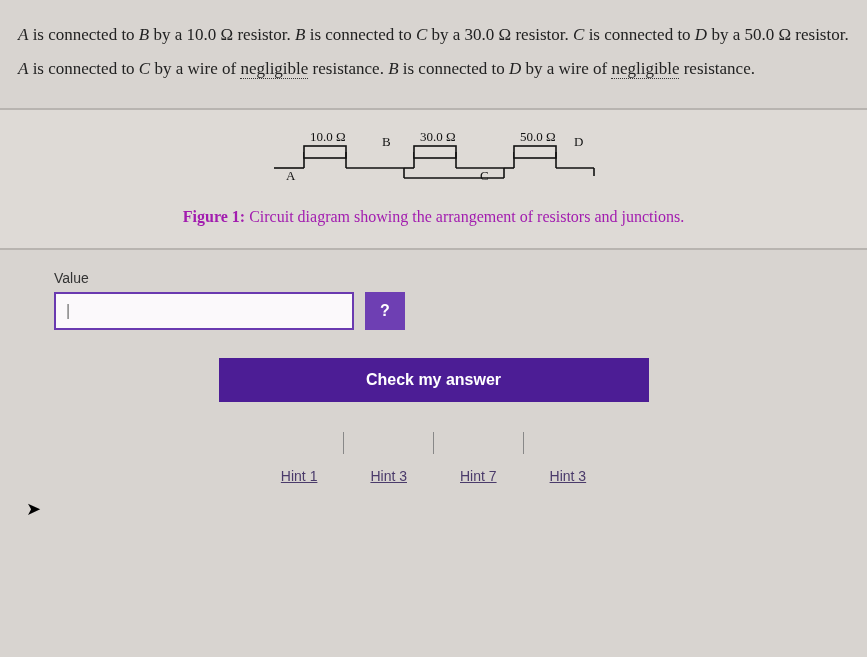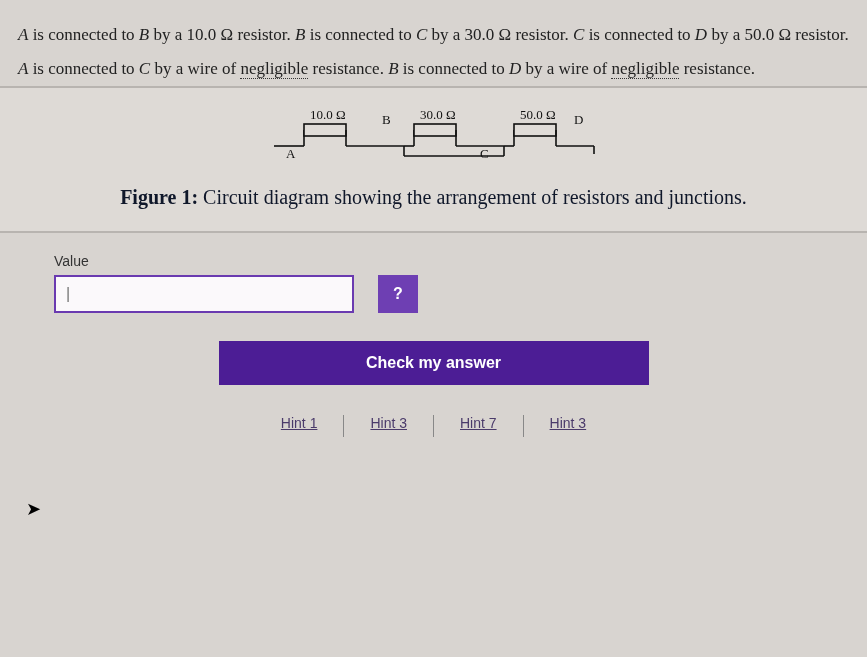--- a/index.html
+++ b/index.html
@@ -8,38 +8,38 @@
       height: 657px;
       background: #d8d4d0;
       font-family: Georgia, 'Times New Roman', serif;
       font-size: 17px;
       color: #222;
       padding: 18px 18px 0 18px;
       overflow: hidden;
     }
     .problem-text {
       line-height: 2.0;
-      margin-bottom: 0;
+      margin-bottom: 22px;
     }
     .italic { font-style: italic; font-family: 'Times New Roman', serif; }
     .dotted-under { border-bottom: 1px dotted #333; }
     .figure-panel {
       margin: 0 -18px 20px -18px;
       padding: 18px 18px 22px 18px;
       border-top: 2px solid #b8b4b0;
       border-bottom: 2px solid #b8b4b0;
       background: #dedad6;
       text-align: center;
     }
     .circuit-svg { display: block; margin: 0 auto 20px auto; }
-    .figure-caption { font-size: 20px; color: #0f172a; }
+    .figure-caption { font-size: 16px; color: #a21caf; }
     .figure-caption b { font-weight: bold; }
     .question-block { padding: 0 36px; }
     .question-text { font-size: 18px; margin-bottom: 18px; }
-    .input-row { display: flex; align-items: flex-end; gap: 42px; margin-bottom: 28px; }
+    .input-row { display: flex; align-items: flex-end; gap: 29px; margin-bottom: 28px; }
     .field-group { display: flex; flex-direction: column; }
     .field-label { font-size: 14px; color: #333; margin-bottom: 6px; font-family: Arial, sans-serif; }
     .value-input {
       width: 300px; height: 38px;
       border: 2px solid #6a3ab0;
       background: #fbf9fb;
       padding: 4px 10px;
       font-size: 16px;
       font-family: Arial, sans-serif;
     }
@@ -73,20 +73,21 @@
     }
     .hints-row {
       display: flex; justify-content: center; gap: 0;
       font-family: Arial, sans-serif; font-size: 14px;
     }
     .hint-link {
       color: #4a3a6a;
       text-decoration: underline;
       padding: 0 26px;
       cursor: pointer;
+      margin-top: 36px;
     }
     .hint-sep {
       width: 1px; height: 22px;
       background: #888;
     }
     .cursor-icon {
       position: absolute; left: 26px; top: 498px;
       font-size: 18px; color: #000;
       pointer-events: none;
     }

